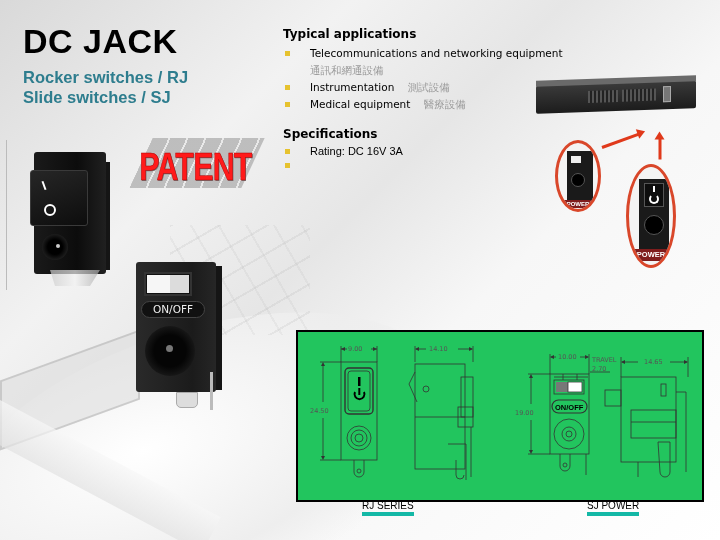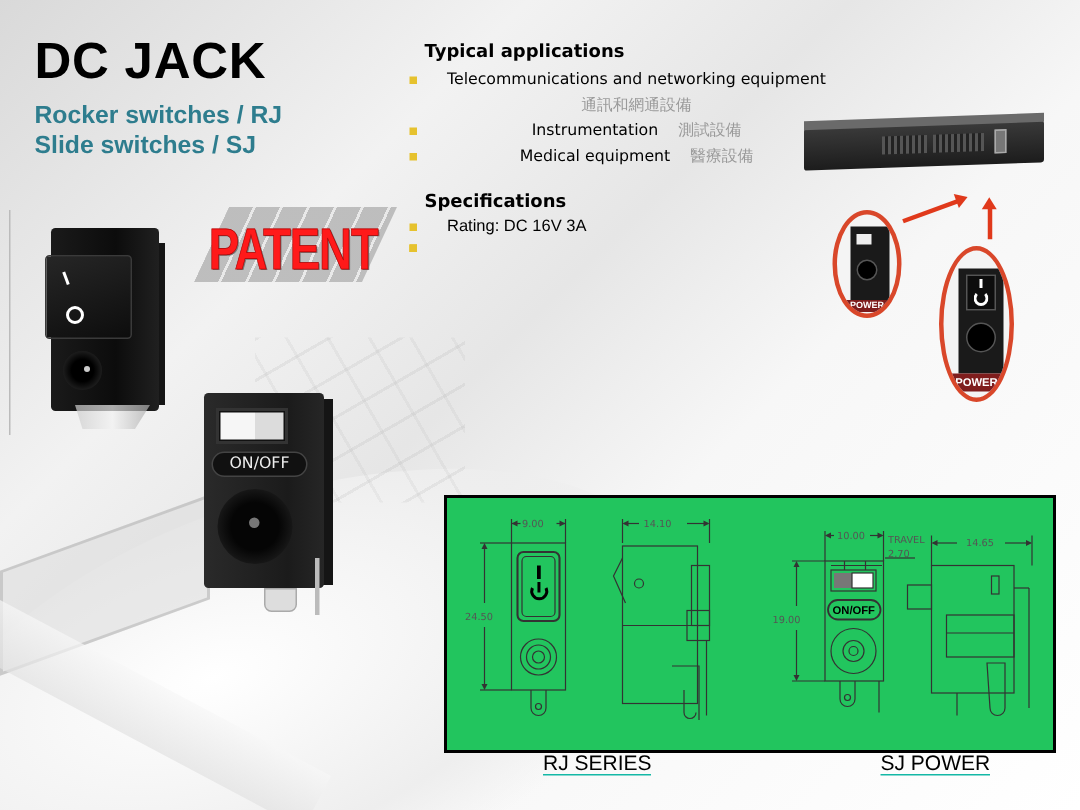--- a/index.html
+++ b/index.html
@@ -56,21 +56,21 @@
     .subtitle.s2 { top: 89px; }
 
     
     .section-heading {
       position: absolute; left: 283px;
       font-family: "DejaVu Sans", sans-serif;
       font-weight: bold; font-size: 12px; color: #000;
     }
     .heading-apps { top: 27px; }
     .heading-specs { top: 127px; }
-    .blist { position: absolute; left: 271px; list-style: none; text-align: center; }
+    .blist { position: absolute; left: 283px; list-style: none; }
     .blist li { position: relative; padding-left: 27px; font-size: 11px; line-height: 16px; white-space: nowrap; }
     .blist li .bullet {
       position: absolute; left: 2px; top: 6px; width: 5px; height: 5px; background: #e6c22e;
     }
     .apps-list { top: 45px; font-family: "DejaVu Sans", sans-serif; }
     .apps-list li { font-size: 10.5px; line-height: 17px; }
     .cjk { color: #9a9a9a; font-size: 10.5px; margin-left: 10px; }
     .cjk-line { padding-left: 27px; color: #9a9a9a; font-size: 10.5px; line-height: 17px; }
     .specs-list { top: 144px; font-family: "Liberation Sans", sans-serif; }
     .specs-list li { font-size: 11px; line-height: 14px; }
@@ -195,22 +195,22 @@
     .oval-2 .jk { position: absolute; left: 15px; top: 48px; width: 20px; height: 20px; border-radius: 50%; background: #000; border: 1px solid #555; }
     .oval-2 .plbl { top: 82px; font-size: 7.5px; padding: 2px 0; }
 
     
     .drawing {
       position: absolute; left: 296px; top: 330px; width: 408px; height: 172px;
       border: 2px solid #000; background: #22c55e;
     }
     .drawing svg { position: absolute; left: 0; top: 0; }
     .series-label {
-      position: absolute; font-family: "Liberation Sans", sans-serif; font-size: 14px; color: #000;
-      border-bottom: 1px solid #14b8a6; padding-bottom: 1px; line-height: 1;
+      position: absolute; font-family: "Liberation Sans", sans-serif; font-size: 10px; color: #000;
+      border-bottom: 4px solid #14b8a6; padding-bottom: 1px; line-height: 1;
     }
     .rj-label { left: 64px; top: 169px; }
     .sj-label { left: 289px; top: 169px; }
     .dim-text { font-family: "DejaVu Sans", sans-serif; font-size: 6.5px; fill: #555; }
     .dr-onoff { font-family: "Liberation Sans", sans-serif; font-size: 7.5px; font-weight: bold; fill: #000; }
   </style>
 </head>
 <body>
 
 <div class="bg-decor bg-swoosh"></div>

